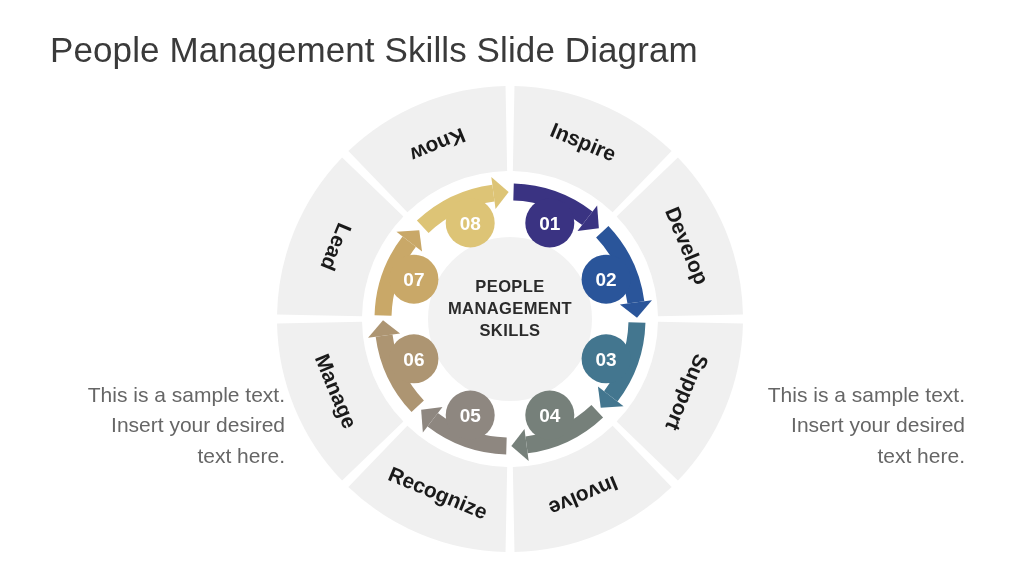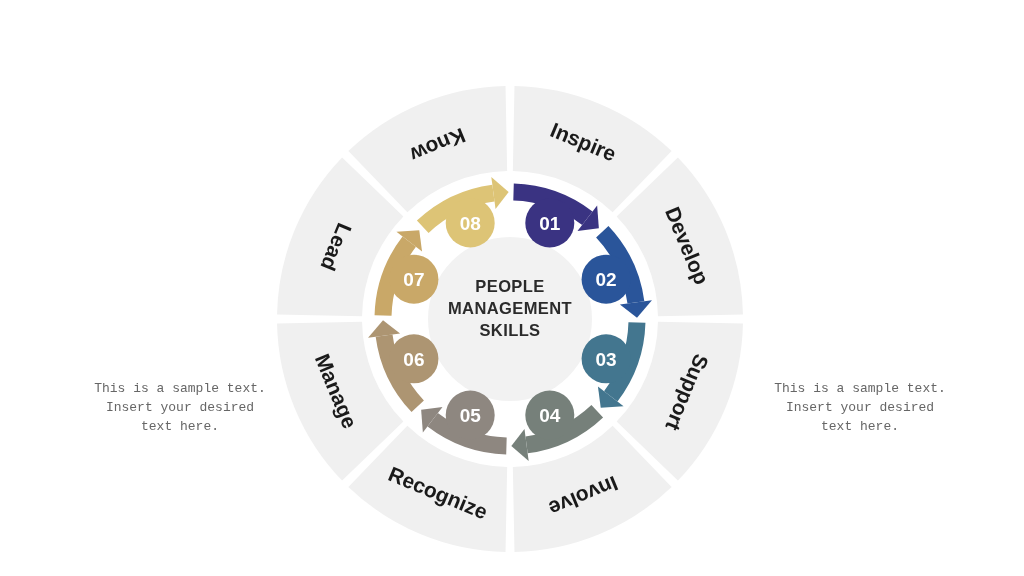--- a/index.html
+++ b/index.html
@@ -30,25 +30,24 @@
     font-size: 35px;
     font-weight: 400;
     color: #3a3a3a;
     letter-spacing: 0.1px;
     line-height: 1.15;
     white-space: nowrap;
   }
   .side-text {
     position: absolute;
     width: 210px;
-    font-size: 13px;
+    font-size: 21px;
     line-height: 1.45;
     color: #666666;
-    text-align: center;
-    font-family: Liberation Mono, monospace;
+    text-align: right;
   }
   #side-text-left {
     left: 75px;
     top: 380px;
   }
   #side-text-right {
     left: 755px;
     top: 380px;
   }
   #diagram-wrap {
@@ -86,20 +85,21 @@
     fill: #2b2b2b;
     text-anchor: middle;
     letter-spacing: 0.4px;
   }
 </style>
 </head>
 <body>
 
 <div id="slide">
 
+  <div id="slide-title">People Management Skills Slide Diagram</div>
 
   <div class="side-text" id="side-text-left">
     <div>This is a sample text.</div>
     <div>Insert your desired</div>
     <div>text here.</div>
   </div>
 
   <div class="side-text" id="side-text-right">
     <div>This is a sample text.</div>
     <div>Insert your desired</div>

